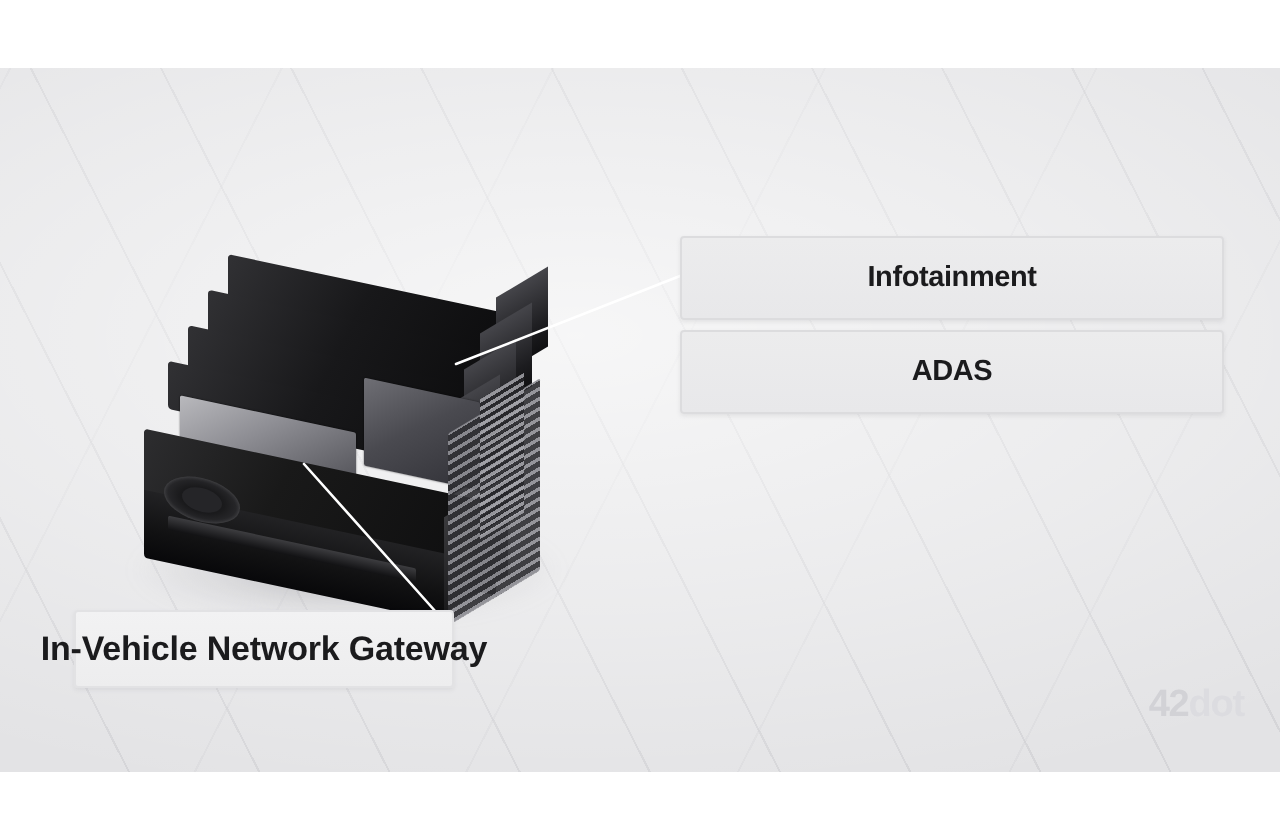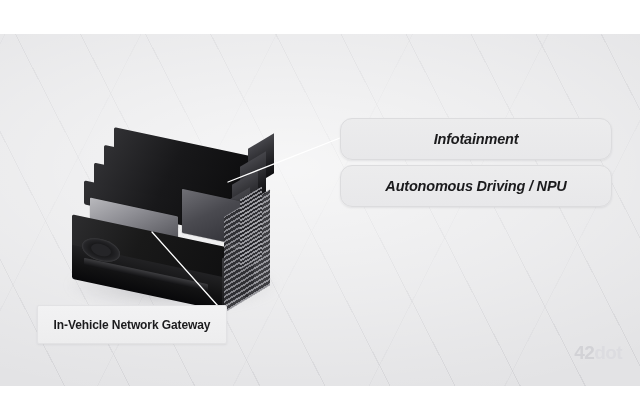--- a/index.html
+++ b/index.html
@@ -191,26 +191,25 @@
     position: absolute;
     left: 340px;
     top: 118px;
     width: 272px;
   }
   .callout-card {
     height: 40px;
     margin-bottom: 5px;
     background: linear-gradient(180deg,#ececed 0%, #e8e8ea 100%);
     border: 1px solid #dcdcde;
-    border-radius: 12px;
+    border-radius: 2px;
     display: flex;
     align-items: center;
     justify-content: center;
     box-shadow: 0 1px 2px rgba(120,120,130,0.14);
-    font-style: italic;
   }
   .callout-card span {
     font-size: 14.5px;
     font-weight: bold;
     color: #1b1b1d;
     letter-spacing: -0.2px;
     white-space: nowrap;
   }
 
   
@@ -224,21 +223,21 @@
     height: 37px;
     background: linear-gradient(180deg,#f2f2f3 0%, #ededee 100%);
     border: 1px solid #e2e2e4;
     border-radius: 2px;
     display: flex;
     align-items: center;
     justify-content: center;
     box-shadow: 0 1px 2px rgba(120,120,130,0.12);
   }
   #gateway-label span {
-    font-size: 12px;
+    font-size: 17px;
     font-weight: bold;
     color: #1b1b1d;
     letter-spacing: -0.1px;
     white-space: nowrap;
   }
 
   
   
   
   #leader-lines {
@@ -311,25 +310,25 @@
 
       <line x1="152" y1="198" x2="218" y2="272" stroke="#ffffff" stroke-width="1.3" stroke-linecap="round"></line>
     </svg>
 
     <div id="card-stack" style="top:84px;">
 
       <div class="callout-card">
         <span>Infotainment</span>
       </div>
 
-
-
       <div class="callout-card">
-        <span>Autonomous Driving / NPU</span>
+        <span>ADAS</span>
       </div>
+
+
 
     </div>
 
     <div id="gateway-label" style="top:271px;">
       <span>In-Vehicle Network Gateway</span>
     </div>
 
     <div id="watermark">
       <span class="wm-42">42</span><span class="wm-dot">dot</span>
     </div>

